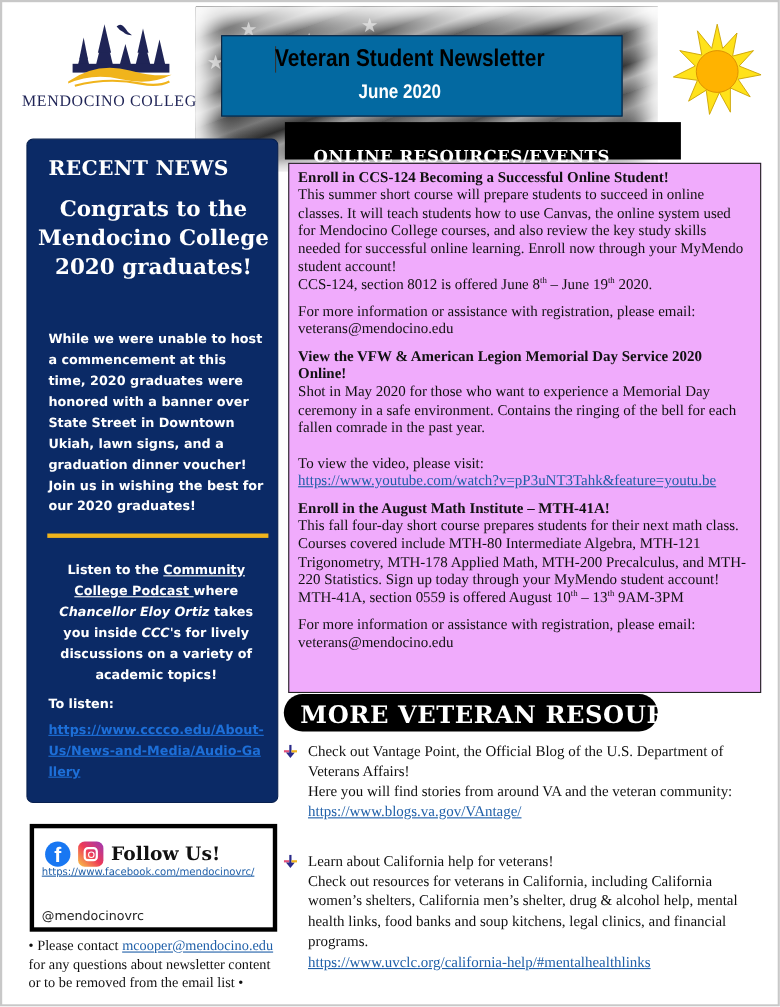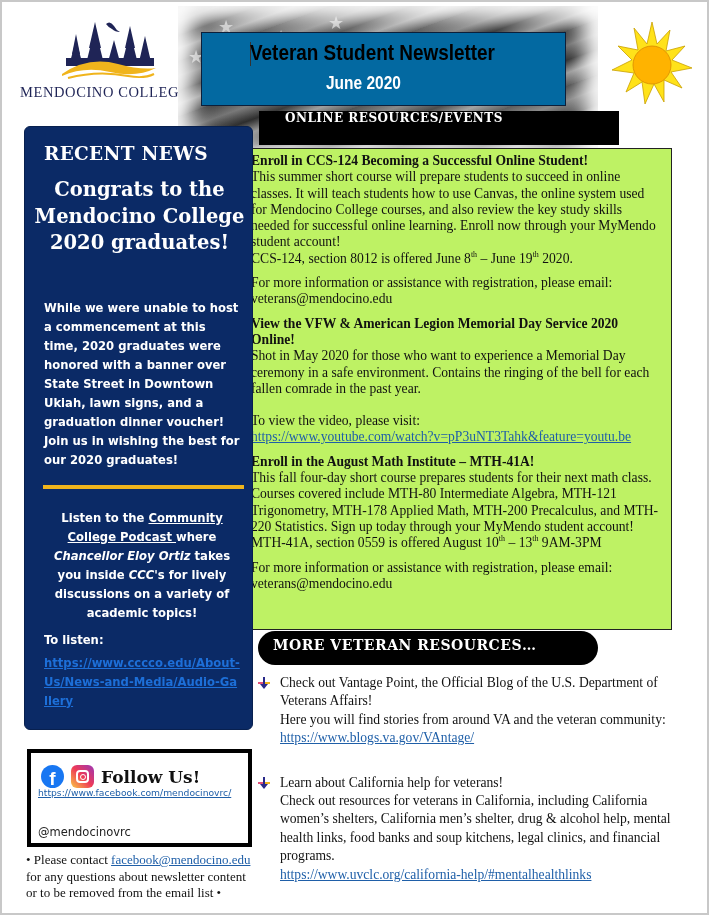--- a/index.html
+++ b/index.html
@@ -51,27 +51,27 @@
   }
   
   .sun { position: absolute; left: 612px; top: 20px; }
 
   
   .section-header {
     position: absolute; background: #000; color: #fff;
     font-family: "DejaVu Serif", serif; font-weight: bold; letter-spacing: 0.5px;
     white-space: nowrap;
   }
-  .sh-online { left: 259px; top: 111px; width: 360px; height: 34px; font-size: 12px; padding: 0 0 0 26px; }
-  .sh-more { left: 258px; top: 631px; width: 340px; height: 34px; font-size: 14px; padding: 6px 0 0 15px; border-radius: 17px; }
+  .sh-online { left: 259px; top: 111px; width: 360px; height: 34px; font-size: 15px; padding: 22px 0 0 26px; }
+  .sh-more { left: 258px; top: 631px; width: 340px; height: 34px; font-size: 22px; padding: 6px 0 0 15px; border-radius: 17px; }
 
   
   .online-box {
-    position: absolute; left: 242px; top: 148px; width: 430px; height: 482px;
-    border: 1.5px solid #222; background: #bef264; padding: 4px 8px 0 8px;
+    position: absolute; left: 262px; top: 148px; width: 430px; height: 482px;
+    border: 1.5px solid #222; background: #f0abfc; padding: 4px 8px 0 8px;
     font-size: 13.6px; line-height: 16.3px;
   }
   .online-box p { margin: 0; }
   .online-box .b { font-weight: bold; }
   .gap { height: 8px; }
   a.lnk, .lnk { color: #1f5fa8; text-decoration: underline; }
   sup { font-size: 8px; vertical-align: super; line-height: 0; }
 
   
   .news-panel {
@@ -234,21 +234,21 @@
 </div>
 
 <div class="follow-box">
   <div class="fb-icon">f</div>
   <div class="ig-icon"></div>
   <div class="follow-title">Follow Us!</div>
   <a class="follow-link">https://www.facebook.com/mendocinovrc/</a>
   <div class="follow-handle">@mendocinovrc</div>
 </div>
 
-<div class="contact-note"><span>• Please contact </span><a class="lnk">facebook@mendocino.edu</a><span> for any questions about newsletter content or to be removed from the email list •</span></div>
+<div class="contact-note"><span>• Please contact </span><a class="lnk">mcooper@mendocino.edu</a><span> for any questions about newsletter content or to be removed from the email list •</span></div>
 
 <div class="section-header sh-more">MORE VETERAN RESOURCES…</div>
 
 <div class="more-list">
   <div class="more-item">
     <svg class="bullet-icon" viewBox="0 0 12 12">
       <rect x="0" y="5" width="5" height="2" fill="#e0507a"></rect>
       <rect x="5" y="0" width="2" height="9" fill="#2a2a8a"></rect>
       <polygon points="2,7 10,7 6,12" fill="#2a2a8a"></polygon>
       <rect x="7" y="5" width="5" height="2" fill="#f0b41c"></rect>

